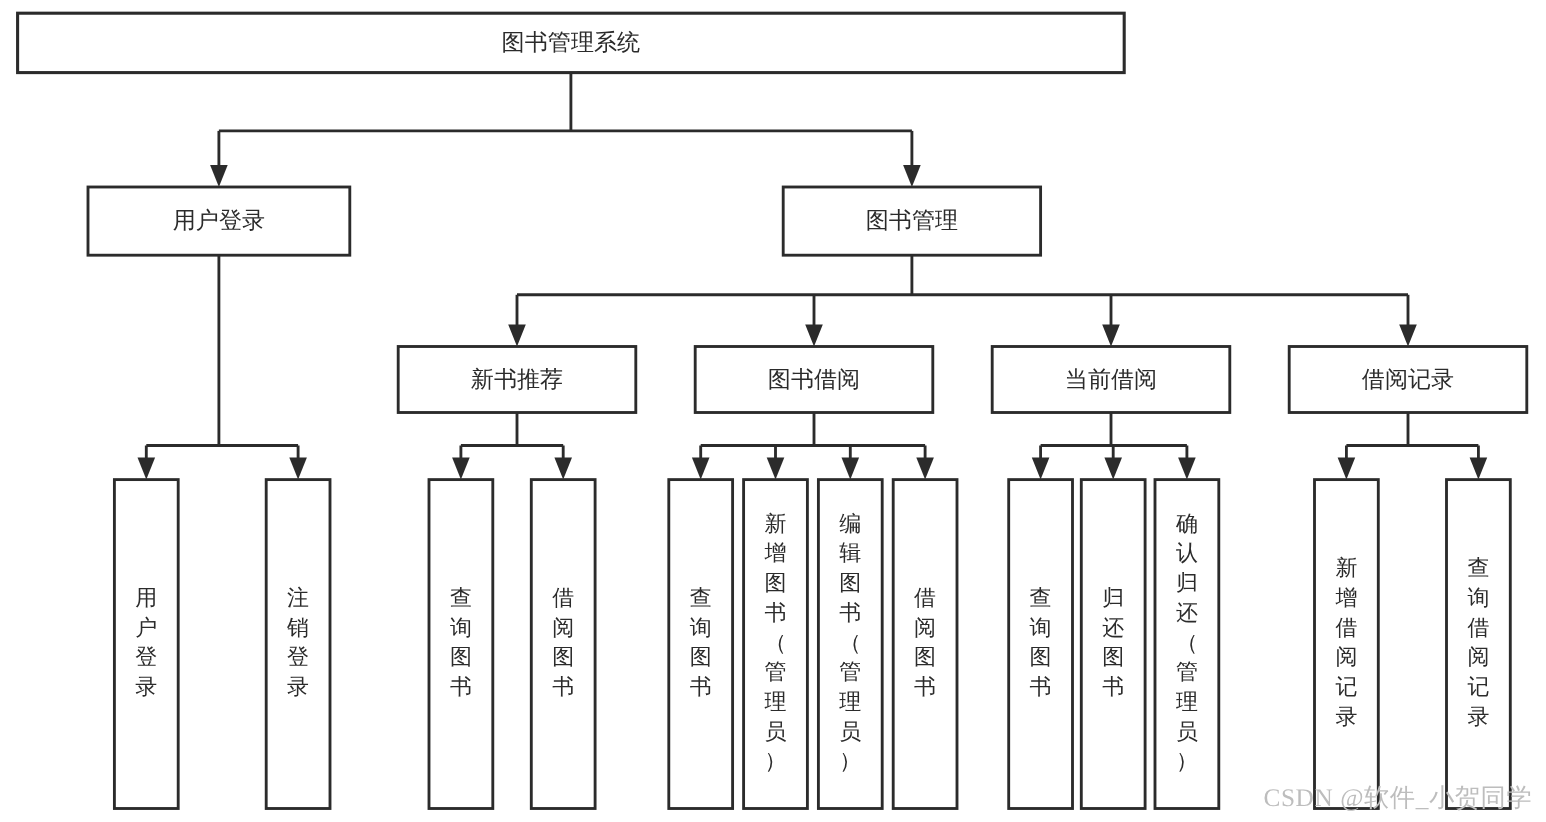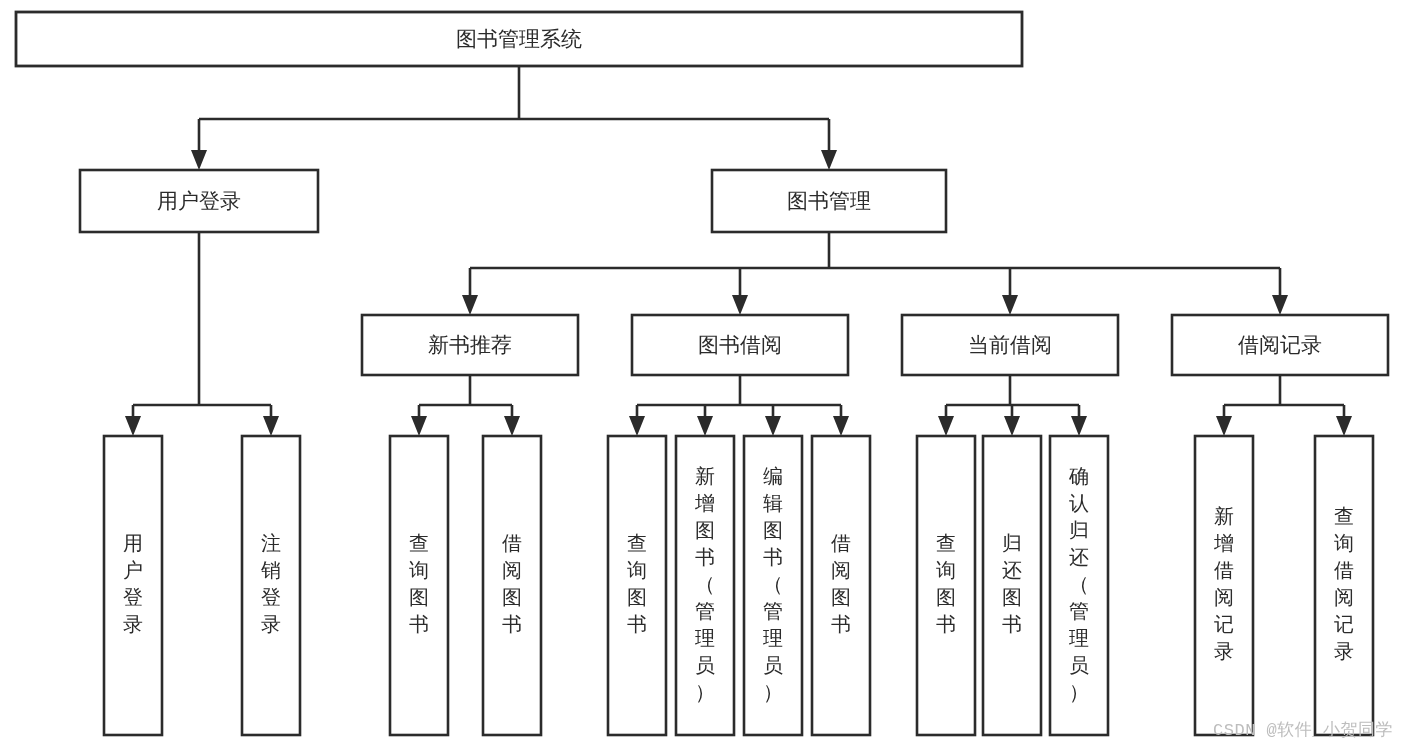--- a/index.html
+++ b/index.html
@@ -50,22 +50,22 @@
     text-anchor: middle;
     dominant-baseline: middle;
   }
   text.node-label.vertical-label {
     font-size: 20px;
   }
   .watermark {
     position: absolute;
     right: 12px;
     bottom: 6px;
-    font-family: Liberation Mono, monospace;
-    font-size: 17px;
+    font-family: Liberation Serif, serif;
+    font-size: 23px;
     color: #bdbdbd;
     letter-spacing: 0.5px;
     white-space: nowrap;
     user-select: none;
     text-align: center;
   }
 </style>
 </head>
 <body>
 

